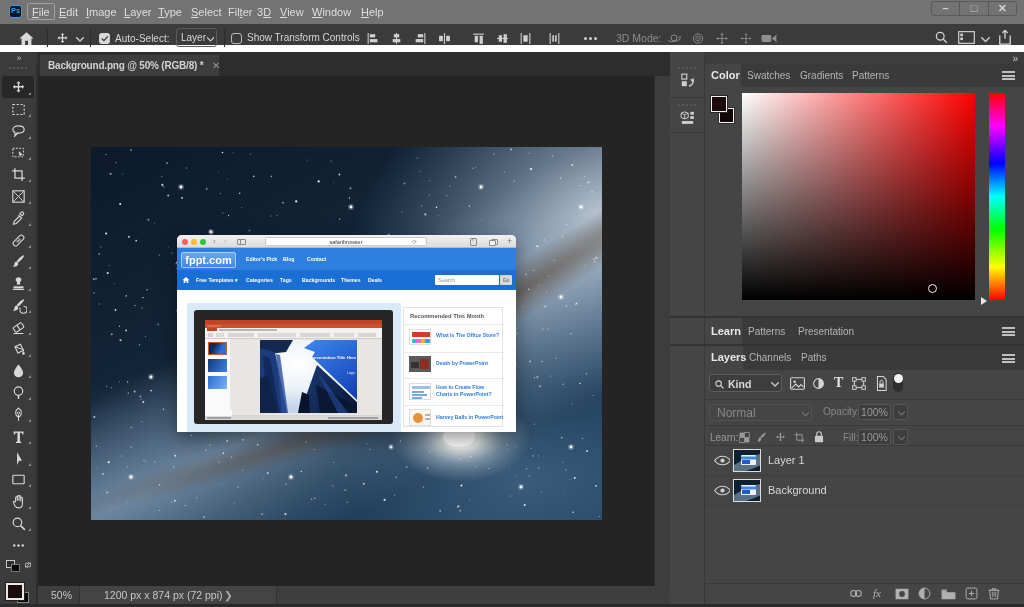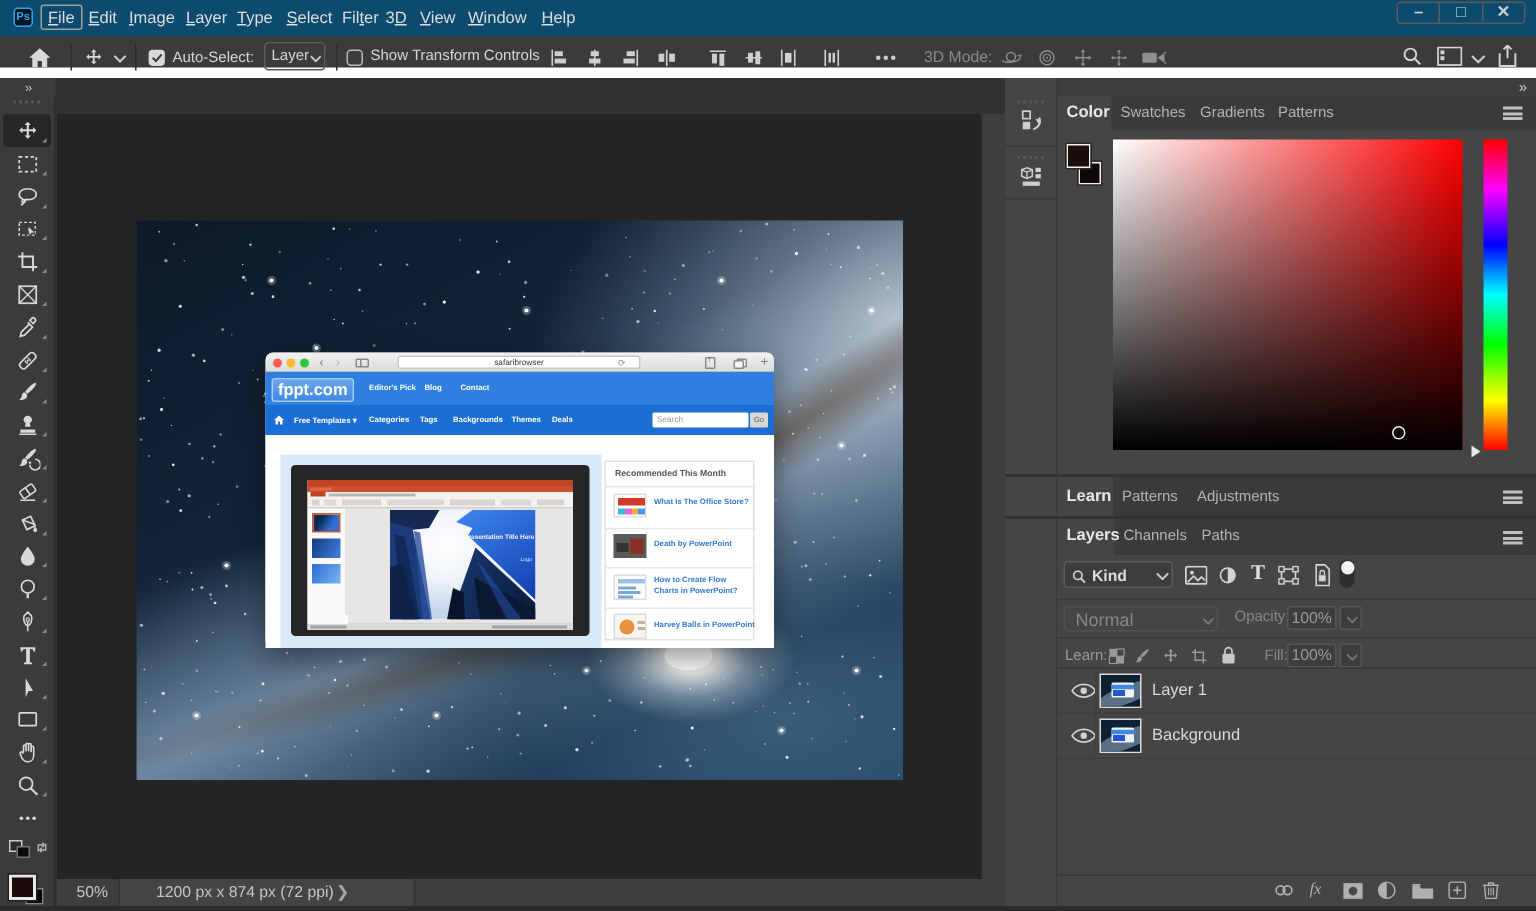--- a/index.html
+++ b/index.html
@@ -1,20 +1,20 @@
 <!DOCTYPE html>
 <html><head><meta charset="utf-8"><style>
 * { margin:0; padding:0; box-sizing:border-box; }
 html,body { width:1024px; height:607px; overflow:hidden; background:#323232;
   font-family:"Liberation Sans", sans-serif; }
 #app { position:absolute; inset:0; }
 .abs { position:absolute; }
 
 
-#menubar { position:absolute; left:0; top:0; width:1024px; height:24px; background:#0c4a6e; color:#dedede; font-size:11px; }
+#menubar { position:absolute; left:0; top:0; width:1024px; height:24px; background:#737373; color:#dedede; font-size:11px; }
 #pslogo { position:absolute; left:9px; top:5px; width:13px; height:13px; border:1.5px solid #2ea3f2; border-radius:3px; background:#001522; color:#2ea3f2; font-size:7.5px; font-weight:bold; text-align:center; line-height:10px; }
 .menuitem { position:absolute; top:4px; height:16px; line-height:16px; }
 .menuitem u { text-decoration:underline; }
 #filebox { position:absolute; left:27px; top:3px; width:28px; height:17px; border:1px solid #a0a0a0; border-radius:2px; }
 #winctl { position:absolute; right:7px; top:1px; width:86px; height:15px; border:1px solid #5a5a5a; border-radius:3px; display:flex; }
 #winctl div { flex:1; position:relative; border-right:1px solid #5a5a5a; color:#cfcfcf; text-align:center; font-size:11px; line-height:13px; font-weight:bold; }
 #winctl div:last-child { border-right:none; }
 
 
 #options { position:absolute; left:0; top:24px; width:1024px; height:28px; background:#3b3b3b; border-bottom:7px solid #ffffff; color:#d6d6d6; font-size:11px; }
@@ -370,20 +370,23 @@
       </div>
   <div class="abs" style="left:6px;top:508px;width:9px;height:8px;background:#2d2d2d;border:1px solid #c9c9c9"></div>
   <div class="abs" style="left:11px;top:512px;width:9px;height:8px;background:#0a0a0a;border:1px solid #777"></div>
   <svg class="abs" style="left:23px;top:508px" width="10" height="10" viewBox="0 0 12 12">
         <path d="M3 9V4h5M8 4L6.2 2.2M8 4L6.2 5.8M9 3v5H4M4 8l1.8 1.8M4 8l1.8-1.8" fill="none" stroke="#b9b9b9" stroke-width="1.1"></path>
       </svg>
   <div class="abs" style="left:17px;top:540px;width:12px;height:11px;background:#050505;border:1px solid #888"></div>
   <div class="abs" style="left:6px;top:531px;width:18px;height:17px;background:#1c0b0b;border:2px solid #e8e8e8;outline:1px solid #222"></div>
 </div>
 
+<div id="tabbar">
+  <div id="tab1">Background.png @ 50% (RGB/8) * <span class="x">✕</span></div>
+</div>
 
 <div id="canvas">
   <div id="photo">
     <svg width="511" height="373" viewBox="0 0 511 373">
       <defs>
         <linearGradient id="sky" x1="0" y1="0" x2="0.75" y2="1">
           <stop offset="0" stop-color="#0c1a2a"></stop>
           <stop offset="0.45" stop-color="#132539"></stop>
           <stop offset="1" stop-color="#254663"></stop>
         </linearGradient>
@@ -1088,21 +1091,21 @@
   <div id="huebar"></div>
   <div class="abs" style="left:311px;top:245px;width:0;height:0;border-top:4px solid transparent;border-bottom:4px solid transparent;border-left:6px solid #e8e8e8"></div>
   <div class="fgsw" style="left:41px;top:44px;width:16px;height:16px;background:#1c0b0b;z-index:2"></div>
   <div class="fgsw" style="left:49px;top:56px;width:15px;height:15px;background:#120707;z-index:1"></div>
 
   <div class="abs" style="left:0;top:264px;width:354px;height:2px;background:#323232"></div>
   <div class="tabstrip" style="top:266px;height:26px">
     <div class="tabactive" style="left:0;top:0;width:37px;height:26px"></div>
     <div class="ptab on" style="left:6px;top:7px">Learn</div>
     <div class="ptab" style="left:43px;top:8px">Patterns</div>
-    <div class="ptab" style="left:93px;top:8px">Adjustments</div>
+    <div class="ptab" style="left:93px;top:8px">Presentation</div>
     <div class="hamb" style="top:9px"></div>
   </div>
 
   <div class="abs" style="left:0;top:292px;width:354px;height:2px;background:#323232"></div>
   <div class="tabstrip" style="top:294px;height:24px">
     <div class="tabactive" style="left:0;top:0;width:38px;height:24px"></div>
     <div class="ptab on" style="left:6px;top:5px">Layers</div>
     <div class="ptab" style="left:44px;top:6px">Channels</div>
     <div class="ptab" style="left:96px;top:6px">Paths</div>
     <div class="hamb" style="top:8px"></div>

